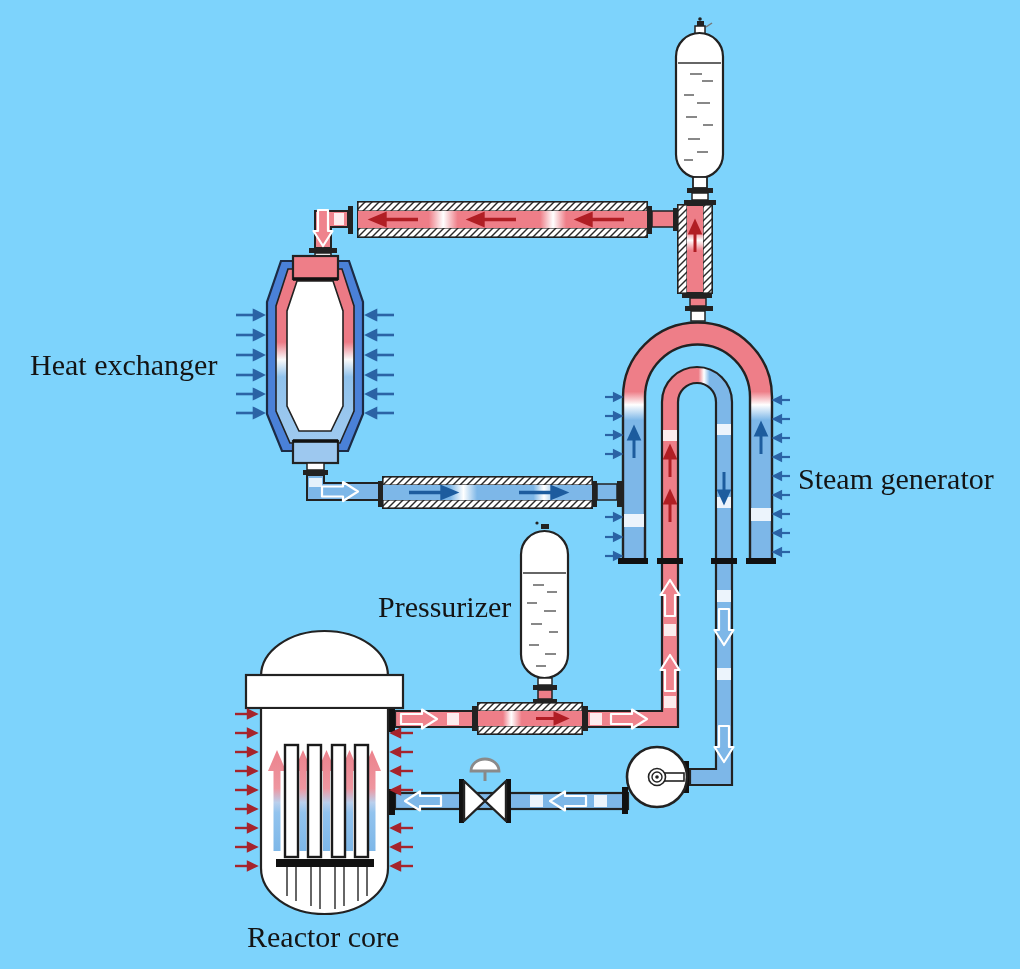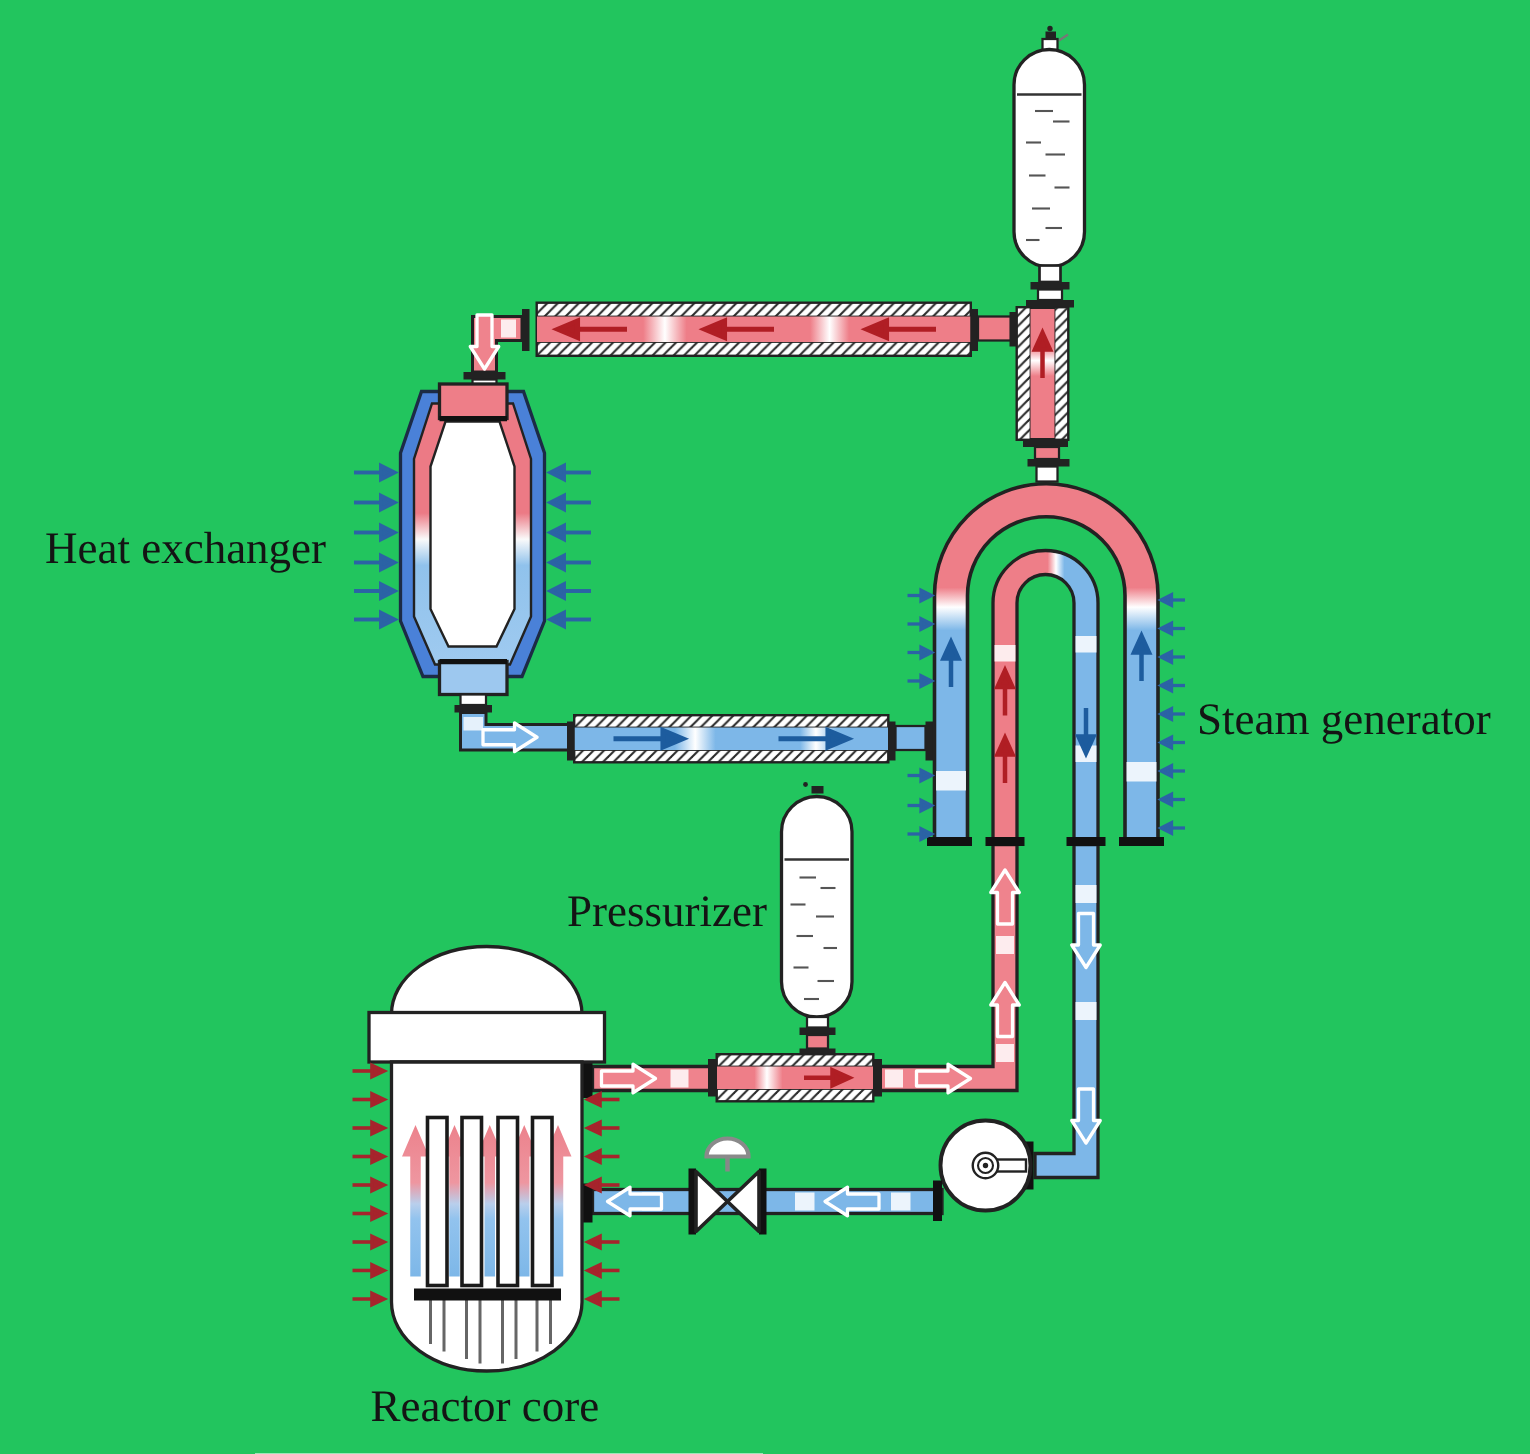--- a/index.html
+++ b/index.html
@@ -1,16 +1,16 @@
 <!DOCTYPE html>
 <html><head>
 <meta charset="utf-8">
 <style>
   html,body{margin:0;padding:0;background:#ffffff;}
-  .stage{position:relative;width:1020px;height:969px;background:#22c55e;overflow:hidden;}
+  .stage{position:relative;width:1020px;height:969px;background:#7dd3fc;overflow:hidden;}
   svg{display:block;}
   text.lbl{font-family:"Liberation Serif","DejaVu Serif",serif;font-size:30px;fill:#141414;}
 </style>
 </head>
 <body>
 
 <div class="stage">
 <svg width="1020" height="969" viewBox="0 0 1020 969">
   <defs>
     <pattern id="hatch" patternUnits="userSpaceOnUse" width="7" height="7">

